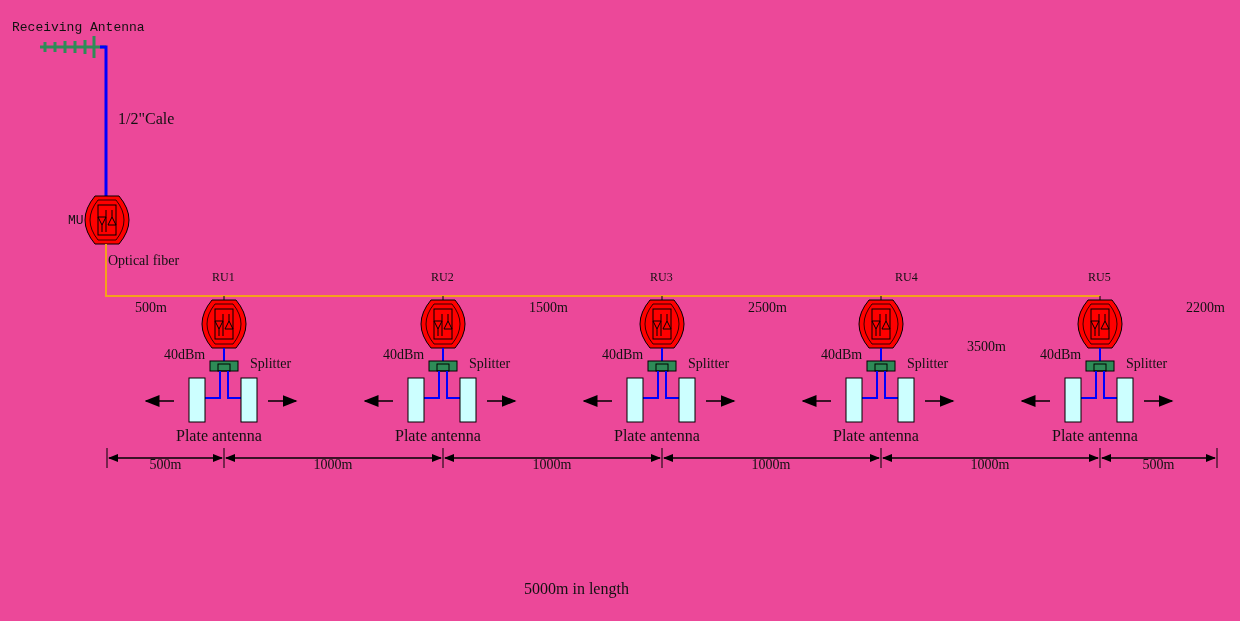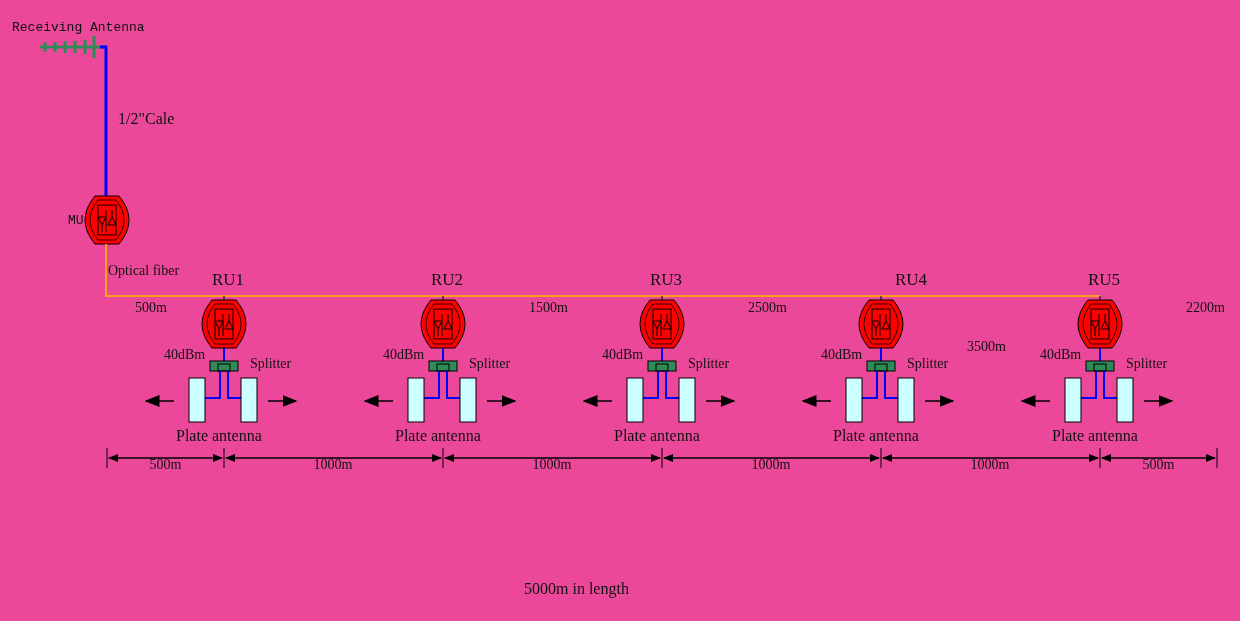--- a/index.html
+++ b/index.html
@@ -2,21 +2,21 @@
 <html><head>
 <meta charset="utf-8">
 <style>
   html,body{margin:0;padding:0;background:#fff;}
   #stage{position:relative;width:1240px;height:621px;overflow:hidden;background:#ec4899;}
   svg{position:absolute;left:0;top:0;}
   .lbl{position:absolute;font-family:"Liberation Serif",serif;color:#111;white-space:nowrap;}
   .mono{font-family:"Liberation Mono","DejaVu Sans Mono",monospace;font-size:13px;}
   .s14{font-size:14px;}
   .s16{font-size:16px;}
-  .s13{font-size:17px;}
+  .s13{font-size:12px;}
 </style>
 </head>
 <body>
 
 <div id="stage">
   <svg width="1240" height="621" viewBox="0 0 1240 621">
     <defs>
       <marker id="arr" markerWidth="10" markerHeight="8" refX="9" refY="4" orient="auto">
         <path d="M0,0 L10,4 L0,8 Z" fill="#000"></path>
       </marker>
@@ -146,21 +146,21 @@
           <line x1="1098" y1="458" x2="883" y2="458" stroke="#000" stroke-width="1" marker-end="url(#arr)"></line>
           <line x1="1102" y1="458" x2="1215" y2="458" stroke="#000" stroke-width="1" marker-end="url(#arr)"></line>
           <line x1="1215" y1="458" x2="1102" y2="458" stroke="#000" stroke-width="1" marker-end="url(#arr)"></line>
         </g>
     </g>
   </svg>
 
   <span class="lbl mono" style="left:12px;top:20px;">Receiving Antenna</span>
   <span class="lbl s16" style="left:118px;top:110px;">1/2"Cale</span>
   <span class="lbl mono" style="left:62px;top:213px;padding-left:6px;">MU</span>
-  <span class="lbl s14" style="left:108px;top:263px;">Optical fiber</span>
+  <span class="lbl s14" style="left:108px;top:253px;">Optical fiber</span>
   <div id="ru-labels">
       <span class="lbl s13" style="left: 212px; top: 270px;">RU1</span>
       <span class="lbl s14" style="left: 135px; top: 300px;">500m</span>
       <span class="lbl s14" style="left: 164px; top: 347px;">40dBm</span>
       <span class="lbl s14" style="left: 250px; top: 356px;">Splitter</span>
       <span class="lbl s16" style="left: 176px; top: 427px;">Plate antenna</span>
       <span class="lbl s13" style="left: 431px; top: 270px;">RU2</span>
       <span class="lbl s14" style="left: 529px; top: 300px;">1500m</span>
       <span class="lbl s14" style="left: 383px; top: 347px;">40dBm</span>
       <span class="lbl s14" style="left: 469px; top: 356px;">Splitter</span>

